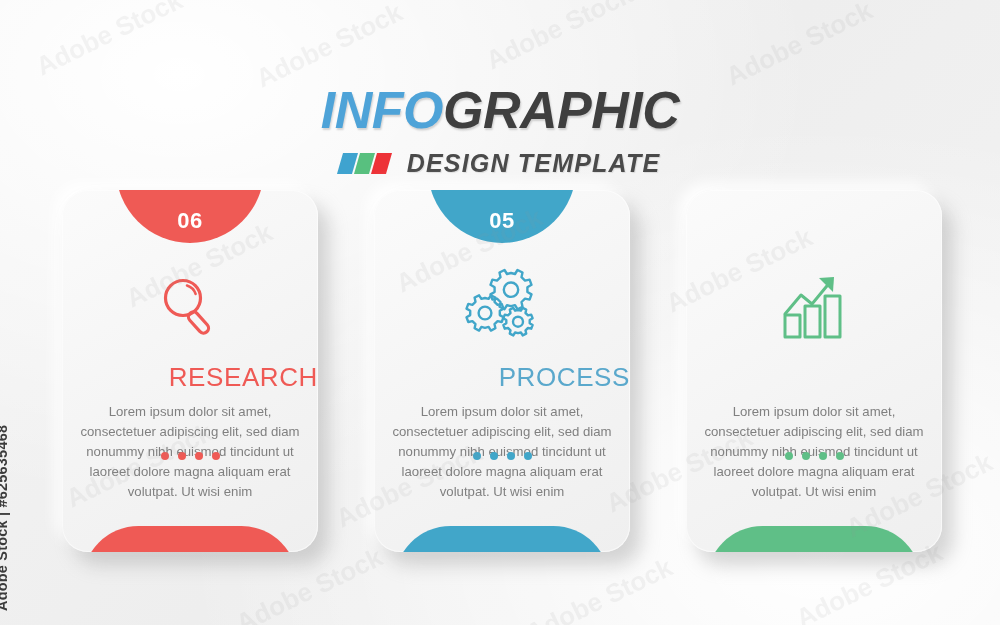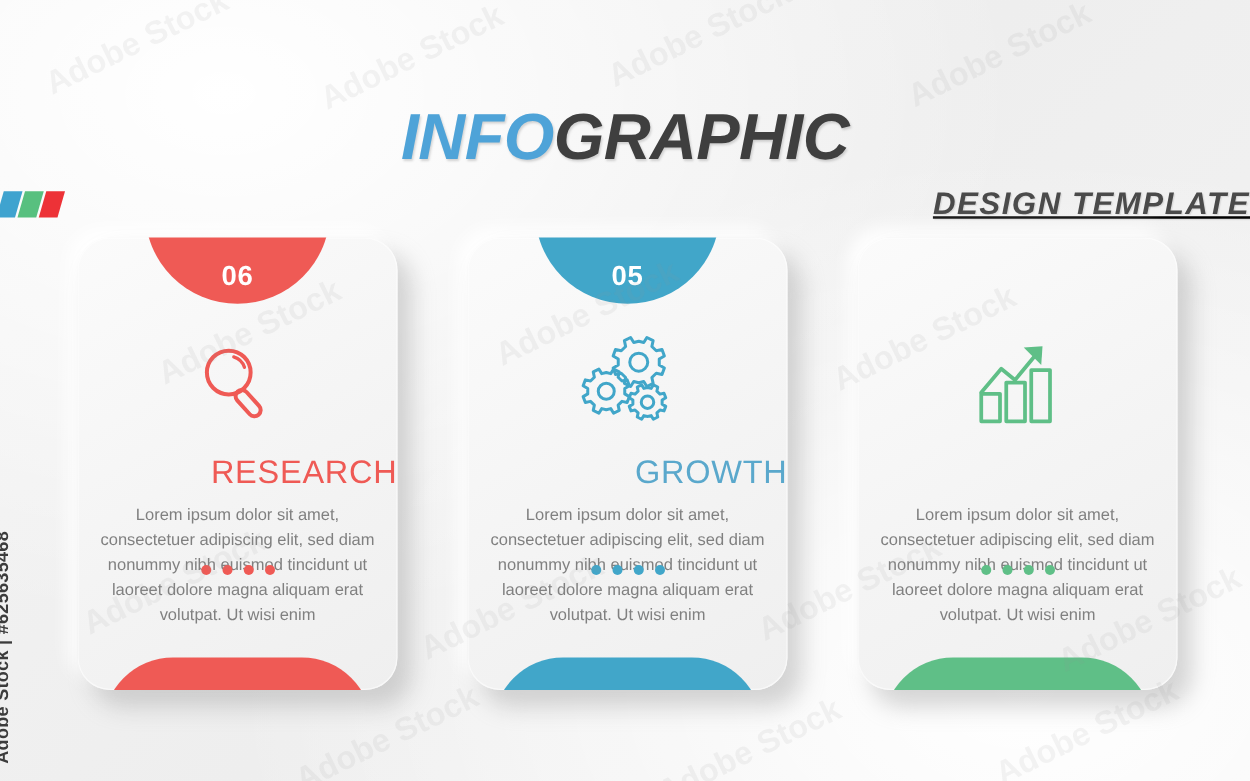--- a/index.html
+++ b/index.html
@@ -51,23 +51,22 @@
     line-height: 1;
     text-shadow: 1px 2px 2px rgba(0,0,0,0.16);
   }
   #main-title .t-info  { color: #4ea3d8; }
   #main-title .t-graph { color: #3f3f3f; }
 
   #subtitle-row {
     margin-top: 13px;
     display: flex;
     align-items: center;
-    justify-content: space-between;
+    justify-content: center;
     gap: 18px;
-    text-decoration: underline;
   }
 
   #bar-group { display: flex; gap: 2px; }
   .slash-bar {
     width: 15px;
     height: 21px;
     transform: skewX(-16deg);
   }
   .slash-bar.b1 { background: #3fa3cf; }
   .slash-bar.b2 { background: #58c07f; }
@@ -285,21 +284,21 @@
             <circle cx="0" cy="-3" r="6.4"></circle>
           </g>
 
           <g transform="translate(58,57)">
             <path d="M0,-14 2.9,-13.3 4.7,-16.1 8.2,-14.4 7.5,-11 10,-8.7 13.2,-9.4 14.6,-5.8 11.7,-4 11.7,-0.7 14.6,1.1 13.2,4.7 10,4 7.5,6.3 8.2,9.6 4.7,11.4 2.9,8.5 0,9.2 -2.9,8.5 -4.7,11.4 -8.2,9.6 -7.5,6.3 -10,4 -13.2,4.7 -14.6,1.1 -11.7,-0.7 -11.7,-4 -14.6,-5.8 -13.2,-9.4 -10,-8.7 -7.5,-11 -8.2,-14.4 -4.7,-16.1 -2.9,-13.3 Z"></path>
             <circle cx="0" cy="-2.3" r="5"></circle>
           </g>
         </svg>
       </div>
 
-      <div class="card-title" style="color:#5aa8cc">GROWTH</div>
+      <div class="card-title" style="color:#5aa8cc">PROCESS</div>
       <div class="card-body">Lorem ipsum dolor sit amet, consectetuer adipiscing elit, sed diam nonummy nibh euismod tincidunt ut laoreet dolore magna aliquam erat volutpat. Ut wisi enim</div>
 
       <div class="dots">
         <span class="dot" style="background:#41a6c9"></span>
         <span class="dot" style="background:#41a6c9"></span>
         <span class="dot" style="background:#41a6c9"></span>
         <span class="dot" style="background:#41a6c9"></span>
       </div>
 
       <div class="bottom-cap" style="background:#41a6c9"></div>

